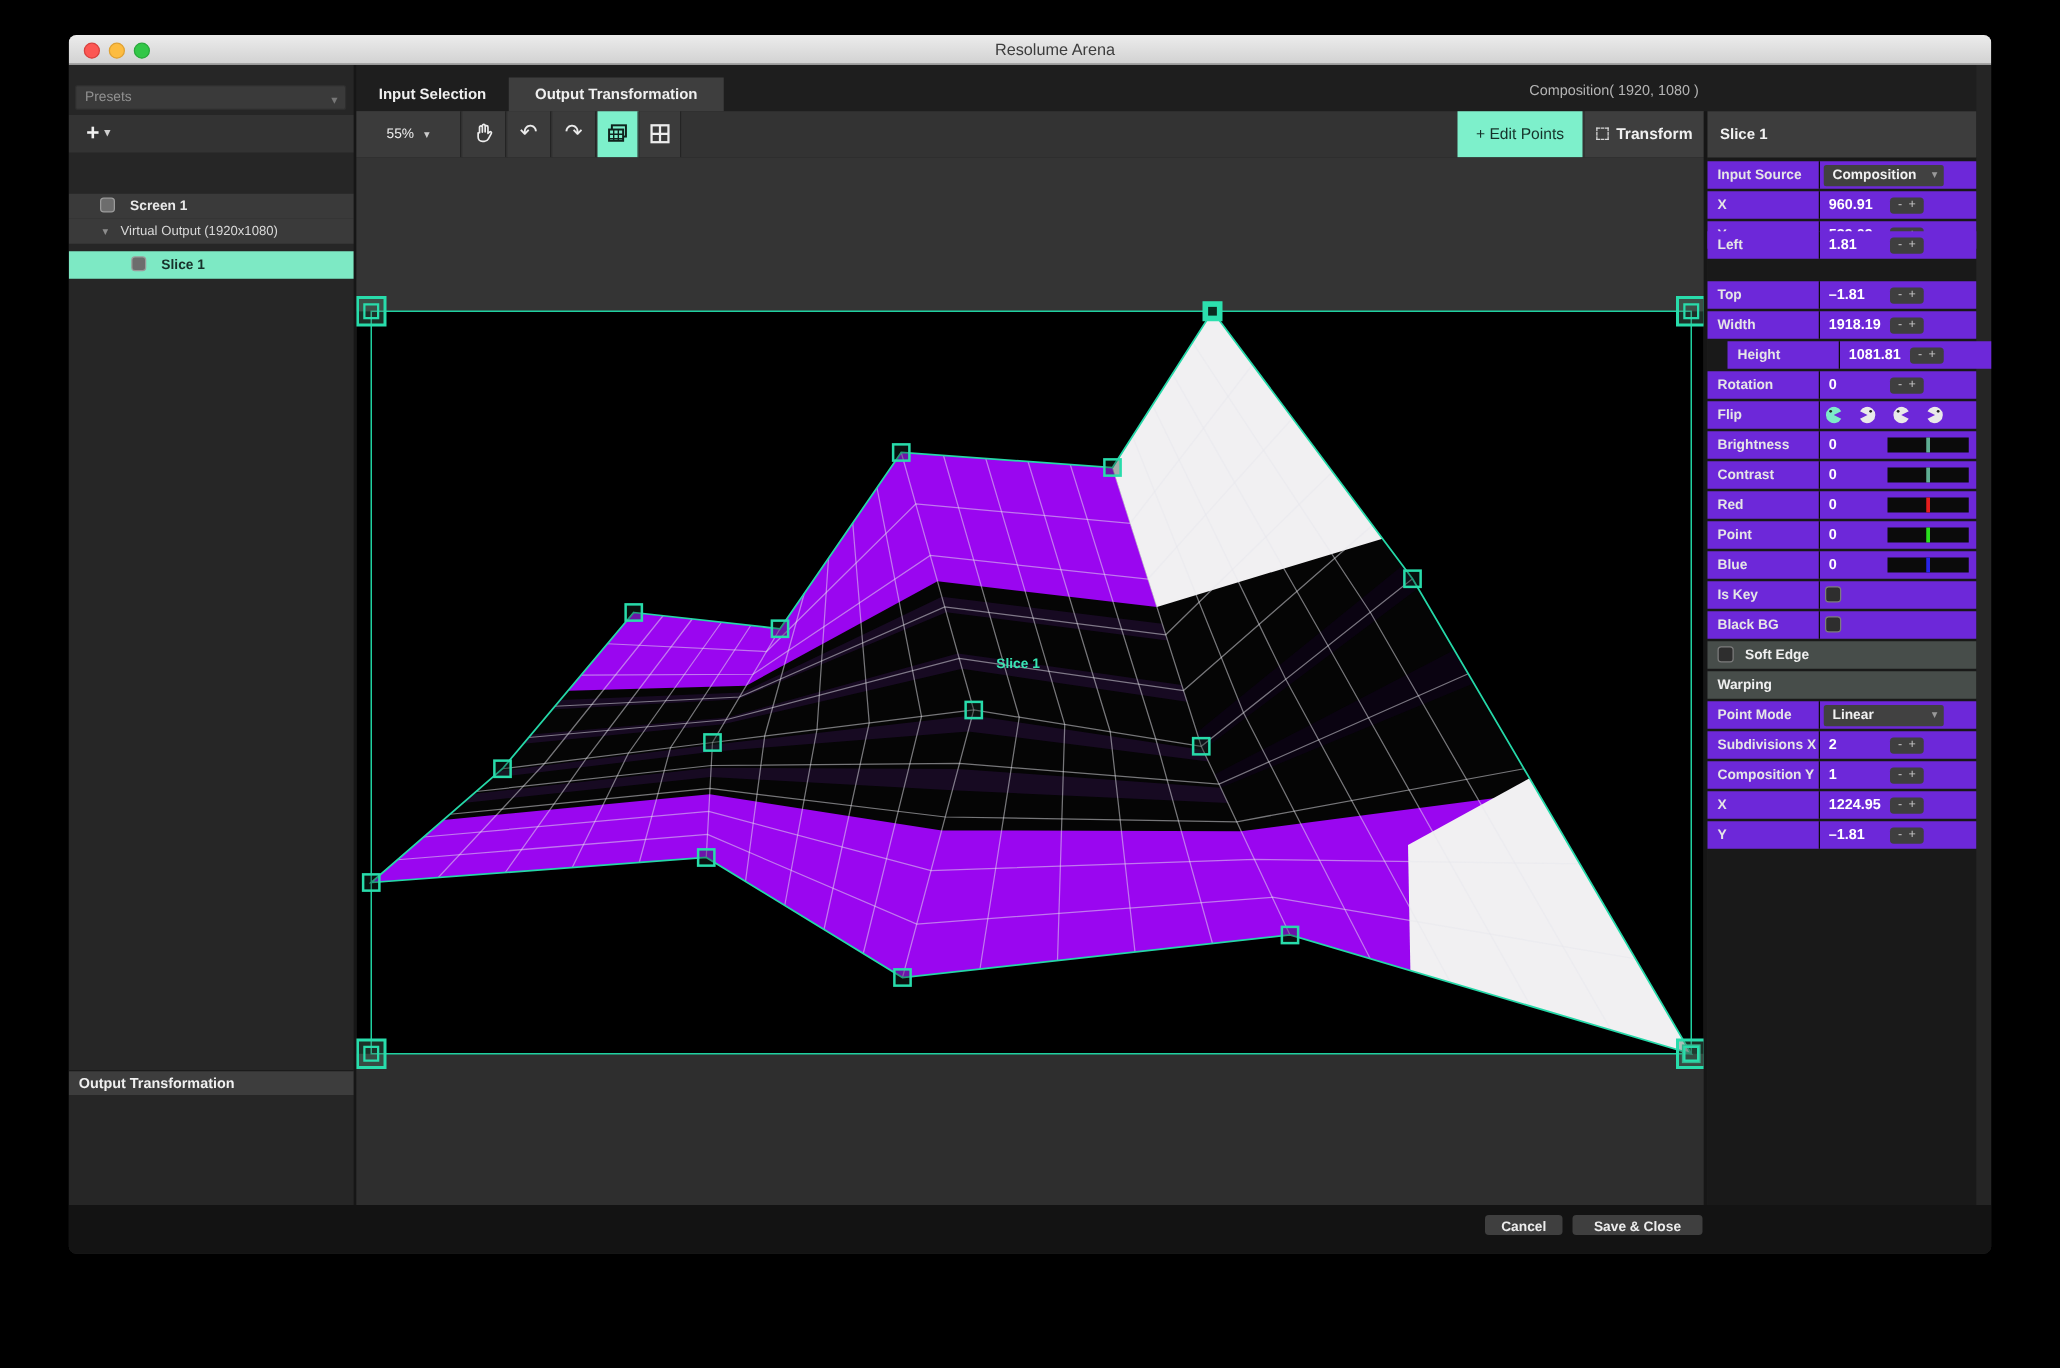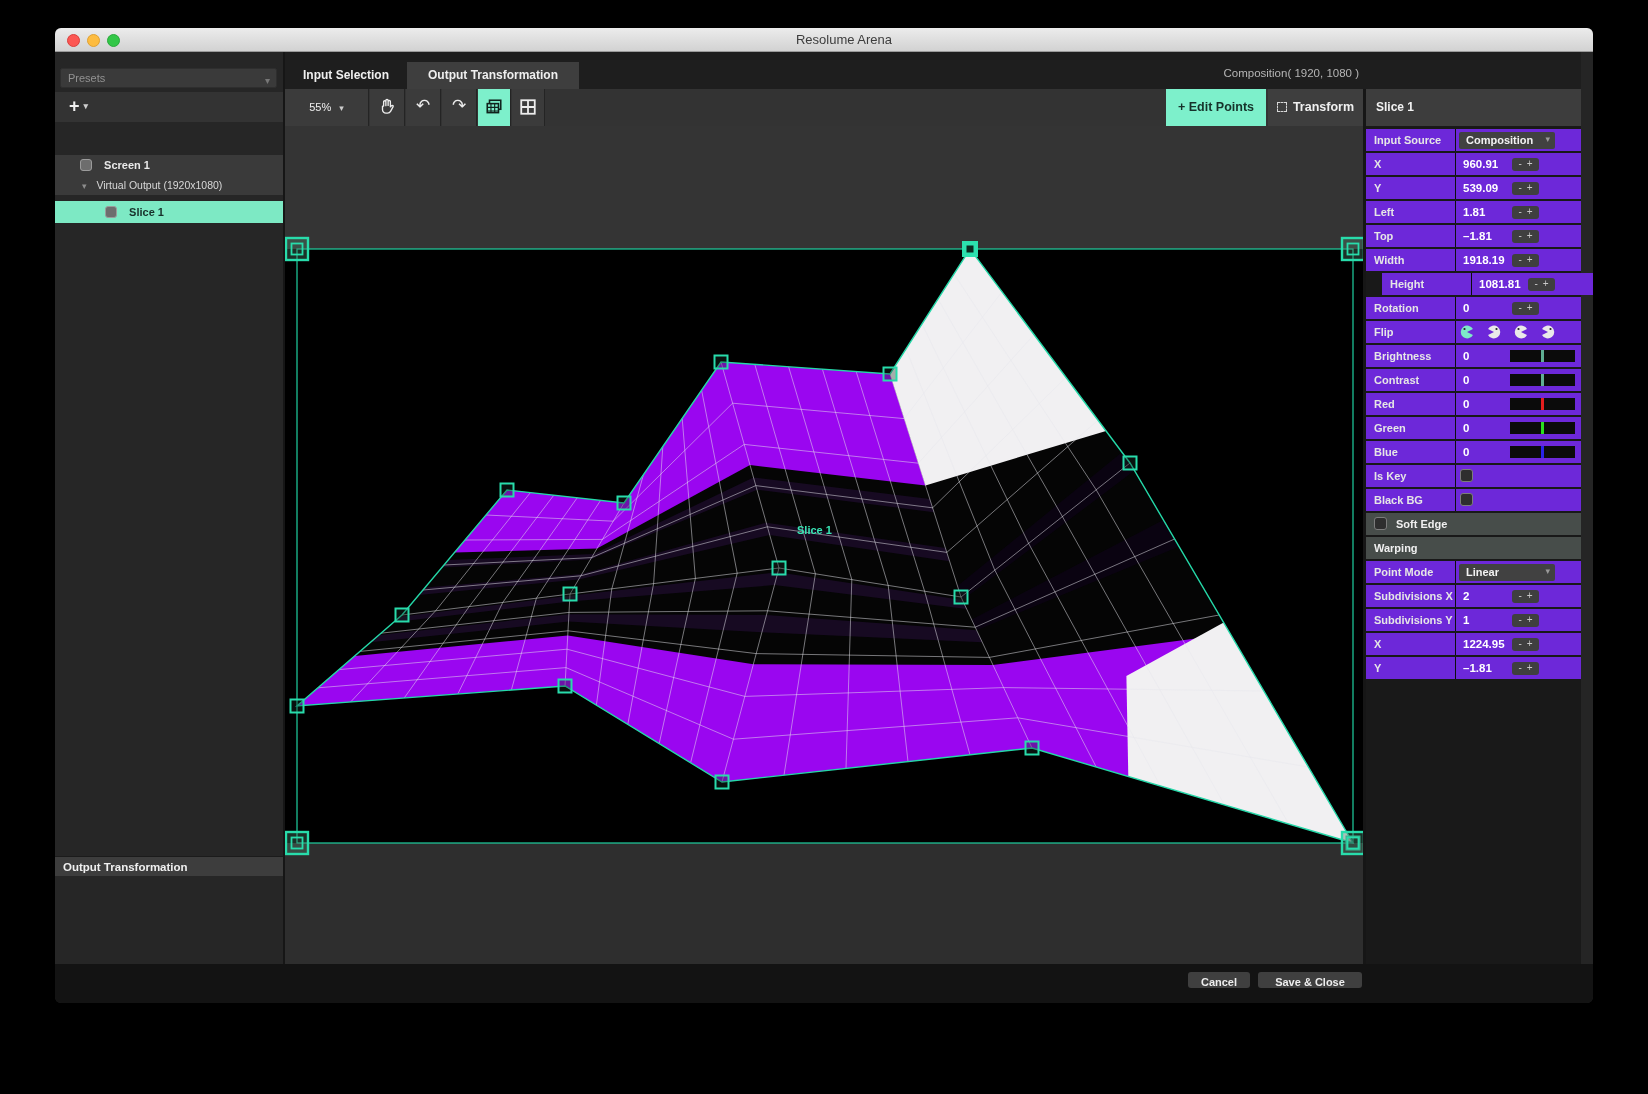--- a/index.html
+++ b/index.html
@@ -43,21 +43,21 @@
   .tab.active { background:#3e3e3e; }
   .comp-label { position:absolute; right:222px; top:15px; color:#b5b5b5; font-size:11.5px; }
   .toolbar { position:absolute; left:230px; top:61px; width:1078px; height:37px; background:#333; }
   .seg { position:absolute; top:0; height:37px; background:#3b3b3b; border-right:1px solid #242424;
          color:#eee; text-align:center; }
   .seg.active { background:#7df0cb; }
   .zoomdd { width:84px; font-size:11px; line-height:37px; }
   .zoomdd .caret { font-size:9px; color:#ccc; margin-left:8px; }
   .toolglyph { font-size:17px; line-height:34px; color:#ececec; }
   .mintbtn { position:absolute; top:0; height:37px; background:#7df0cb; color:#16322a;
-             font-size:12.5px; font-weight:bold; text-align:center; line-height:37px; }
+             font-size:12.5px; font-weight:normal; text-align:center; line-height:37px; }
   .graybtn { position:absolute; top:0; height:37px; background:#3e3e3e; color:#f0f0f0;
              font-size:12.5px; font-weight:bold; text-align:center; line-height:37px; }
   .dashicon { display:inline-block; width:10px; height:10px; border:1.4px dashed #d8d8d8;
               vertical-align:-1px; margin-right:6px; }
 
   
   #canvas-wrap { position:absolute; left:230px; top:98px; width:1078px; height:838px; background:#2e2e2e; }
   .seamL { position:absolute; left:228px; top:24px; width:2px; height:912px; background:#161616; }
   .seamR { position:absolute; left:1308px; top:61px; width:3px; height:875px; background:#161616; }
 
@@ -254,21 +254,21 @@
             <div class="divider"></div>
             <div class="val">960.91</div>
             <div class="stepper">- +</div>
           </div>
           <div class="prow" style="top: 88px;">
             <div class="lbl">Y</div>
             <div class="divider"></div>
             <div class="val">539.09</div>
             <div class="stepper">- +</div>
           </div>
-          <div class="prow" style="top: 112px;">
+          <div class="prow" style="top: 96px;">
             <div class="lbl">Left</div>
             <div class="divider"></div>
             <div class="val">1.81</div>
             <div class="stepper">- +</div>
           </div>
           <div class="prow" style="top: 136px;">
             <div class="lbl">Top</div>
             <div class="divider"></div>
             <div class="val">–1.81</div>
             <div class="stepper">- +</div>
@@ -329,21 +329,21 @@
           </div>
           <div class="prow" style="top: 304px;">
             <div class="lbl">Red</div>
             <div class="divider"></div>
             <div class="val">0</div>
             <div class="slider">
               <div class="handle" style="left: 31px; background: rgb(228, 30, 30);"></div>
             </div>
           </div>
           <div class="prow" style="top: 328px;">
-            <div class="lbl">Green</div>
+            <div class="lbl">Point</div>
             <div class="divider"></div>
             <div class="val">0</div>
             <div class="slider">
               <div class="handle" style="left: 31px; background: rgb(42, 224, 30);"></div>
             </div>
           </div>
           <div class="prow" style="top: 352px;">
             <div class="lbl">Blue</div>
             <div class="divider"></div>
             <div class="val">0</div>
@@ -376,21 +376,21 @@
               <div class="caret">▾</div>
             </div>
           </div>
           <div class="prow" style="top: 496px;">
             <div class="lbl">Subdivisions X</div>
             <div class="divider"></div>
             <div class="val">2</div>
             <div class="stepper">- +</div>
           </div>
           <div class="prow" style="top: 520px;">
-            <div class="lbl">Subdivisions Y</div>
+            <div class="lbl">Composition Y</div>
             <div class="divider"></div>
             <div class="val">1</div>
             <div class="stepper">- +</div>
           </div>
           <div class="prow" style="top: 544px;">
             <div class="lbl">X</div>
             <div class="divider"></div>
             <div class="val">1224.95</div>
             <div class="stepper">- +</div>
           </div>

